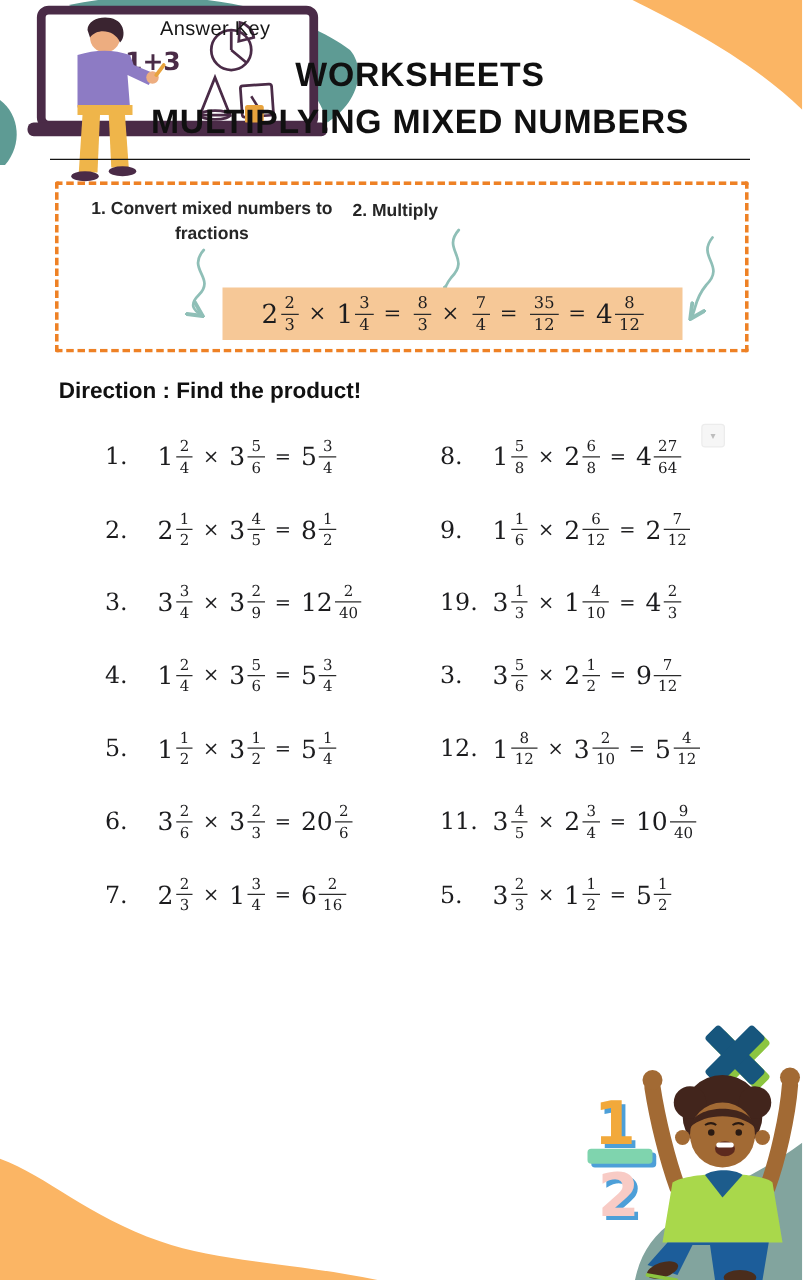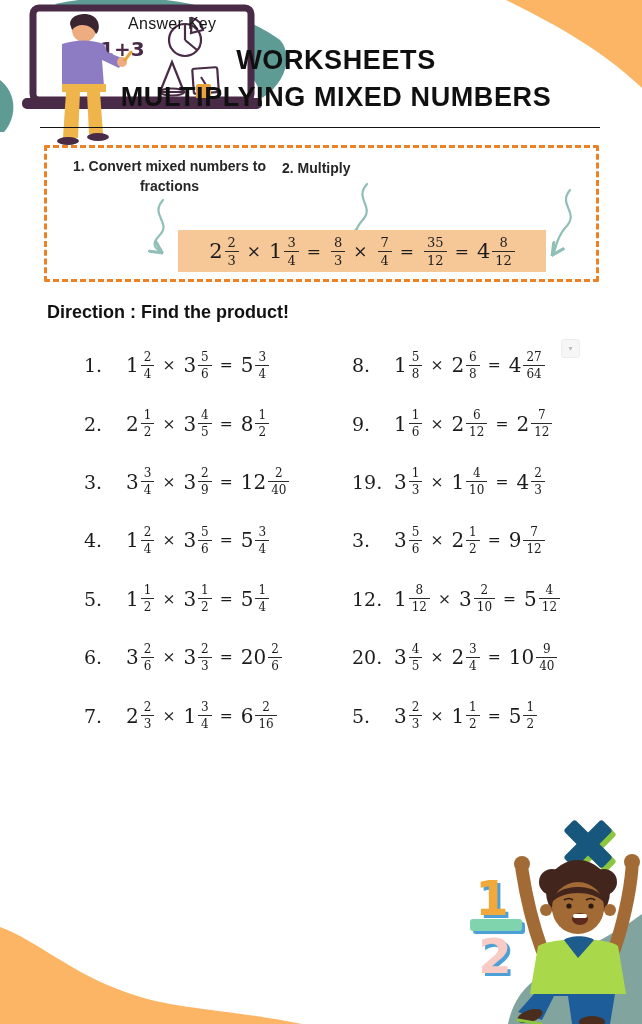--- a/index.html
+++ b/index.html
@@ -482,21 +482,21 @@
         <span class="op">=</span>
         <span class="mix">
           <span class="mw">5</span>
           <span class="fr">
             <span class="n">4</span>
             <span class="d">12</span>
           </span>
         </span>
       </div>
       <div class="prob">
-        <span class="pnum">20.</span>
+        <span class="pnum">11.</span>
         <span class="mix">
           <span class="mw">3</span>
           <span class="fr">
             <span class="n">4</span>
             <span class="d">5</span>
           </span>
         </span>
         <span class="op">×</span>
         <span class="mix">
           <span class="mw">2</span>

